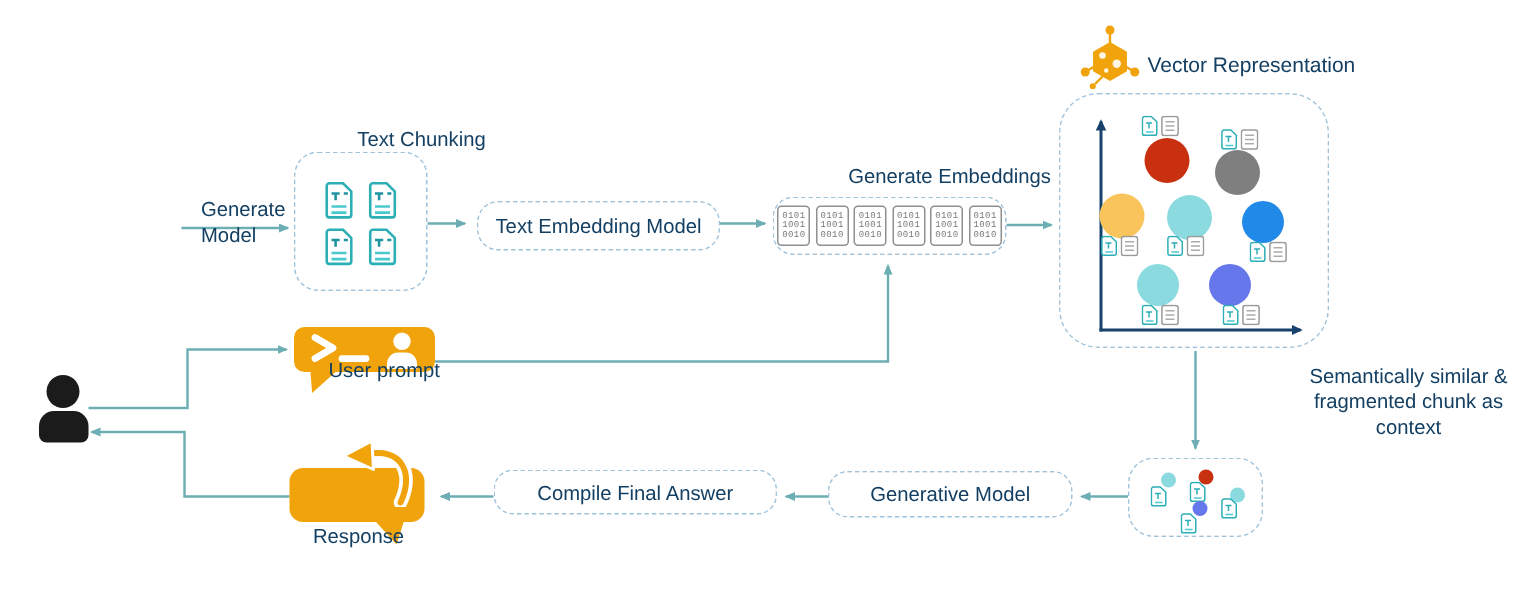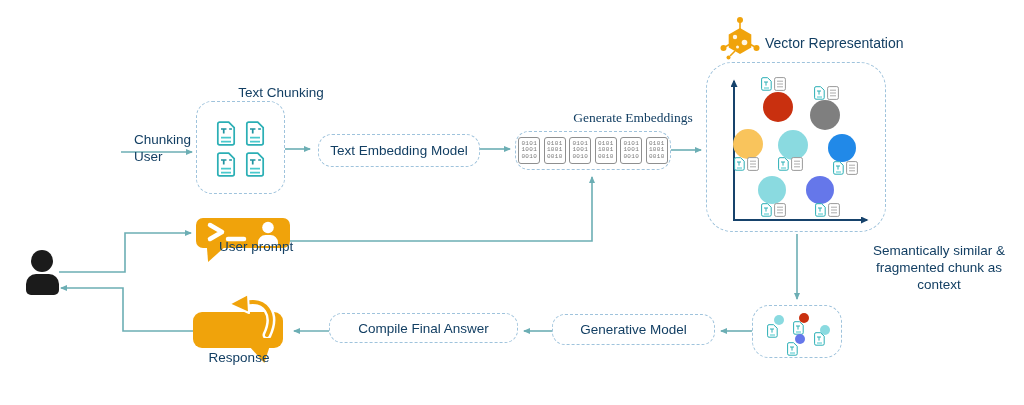--- a/index.html
+++ b/index.html
@@ -48,21 +48,21 @@
       <polyline points="193,331 123,331 123,288 61,288" marker-end="url(#arrT)"></polyline>
     </g>
   </svg>
 
   <div>
     <div class="person-head"></div>
     <div class="person-body"></div>
   </div>
 
 
-  <div class="lbl" style="left:134px;top:131px;width:66px;">Chunking User</div>
+  <div class="lbl" style="left:134px;top:131px;width:66px;">Generate Model</div>
 
   <div class="title" style="left:191px;top:85px;width:100px;">Text Chunking</div>
   <div class="box" style="left:196px;top:101px;width:89px;height:93px;border-radius:16px;">
     <svg class="abs" style="left:19px;top:18px;" width="20" height="28" viewBox="0 0 22 28">
       <path d="M4 1 H14 L20 7 V24 a2 2 0 0 1 -2 2 H4 a2 2 0 0 1 -2 -2 V3 a2 2 0 0 1 2 -2 Z" fill="none" stroke="#2BAFB5" stroke-width="1.9"></path>
       <path d="M5.5 8.5 h6 M8.5 8.5 v5 M14.5 8.5 h3" stroke="#1F93A0" stroke-width="1.9" fill="none"></path>
       <path d="M5.5 18 h11 M5.5 22.5 h11" stroke="#49C9CD" stroke-width="1.9"></path>
     </svg>
     <svg class="abs" style="left:48px;top:18px;" width="20" height="28" viewBox="0 0 22 28">
       <path d="M4 1 H14 L20 7 V24 a2 2 0 0 1 -2 2 H4 a2 2 0 0 1 -2 -2 V3 a2 2 0 0 1 2 -2 Z" fill="none" stroke="#2BAFB5" stroke-width="1.9"></path>
@@ -78,21 +78,21 @@
       <path d="M4 1 H14 L20 7 V24 a2 2 0 0 1 -2 2 H4 a2 2 0 0 1 -2 -2 V3 a2 2 0 0 1 2 -2 Z" fill="none" stroke="#2BAFB5" stroke-width="1.9"></path>
       <path d="M5.5 8.5 h6 M8.5 8.5 v5 M14.5 8.5 h3" stroke="#1F93A0" stroke-width="1.9" fill="none"></path>
       <path d="M5.5 18 h11 M5.5 22.5 h11" stroke="#49C9CD" stroke-width="1.9"></path>
     </svg>
   </div>
 
   <div class="box flexc" style="left:318px;top:134px;width:162px;height:33px;border-radius:14px;font-size:13.5px;">
     <span>Text Embedding Model</span>
   </div>
 
-  <div class="title" style="left:515px;top:110px;width:156px;font-family:Liberation Serif, serif;">Generate Embeddings</div>
+  <div class="title" style="left:515px;top:110px;width:156px;">Generate Embeddings</div>
   <div class="box flexc" id="chips" style="left:515px;top:131px;width:156px;height:39px;border-radius:14px;gap:3.5px;">
       <div class="chip">
         <span>0101</span>
         <span>1001</span>
         <span>0010</span>
       </div>
       <div class="chip">
         <span>0101</span>
         <span>1001</span>
         <span>0010</span>

